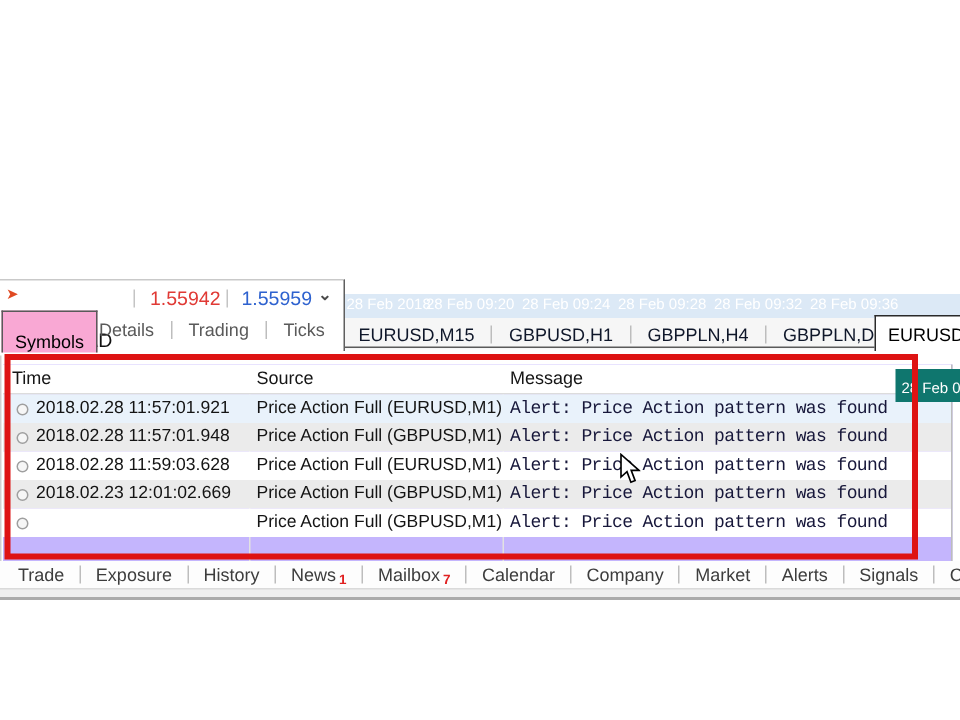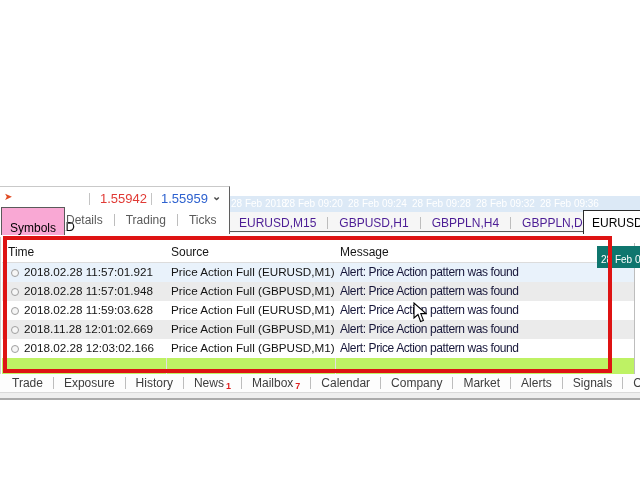--- a/index.html
+++ b/index.html
@@ -28,35 +28,35 @@
   
   .axis-strip{left:229px;top:196px;width:411px;height:32px;background:#dcE9f6;z-index:1;overflow:hidden;}
   .axis-strip{background:#dce9f6;}
   .axis-label{position:absolute;top:2px;color:#ffffff;font-size:10px;white-space:nowrap;}
   .axis-patch{left:597px;top:206px;width:43px;height:22px;background:#0f766e;z-index:2;overflow:hidden;margin-top:40px;}
   .axis-patch span{position:absolute;left:4px;top:8px;color:#fff;font-size:10px;white-space:nowrap;}
 
   
   .chart-tabbar{left:229px;top:212px;width:411px;height:21px;background:#f6f6f6;z-index:2;}
   .tabbar-line{left:0;top:231px;width:640px;height:1px;background:#5a5a5a;z-index:2;}
-  .chart-tabs{position:absolute;left:10px;top:0;height:21px;display:flex;align-items:center;color:#4c1d95;white-space:nowrap;}
+  .chart-tabs{position:absolute;left:10px;top:0;height:21px;display:flex;align-items:center;color:#0f172a;white-space:nowrap;}
   .chart-tab-active{position:absolute;left:583px;top:210px;width:57px;height:23px;background:#fff;
                     border-top:1px solid #2a2a2a;border-left:1px solid #2a2a2a;z-index:4;overflow:hidden;
                     display:flex;align-items:center;padding-left:8px;color:#000;}
 
   
-  .tbl{left:2px;top:243px;width:632px;height:131px;background:#bef264;border-right:1px solid #bdbdbd;z-index:1;overflow:hidden;}
+  .tbl{left:2px;top:243px;width:632px;height:131px;background:#c4b5fd;border-right:1px solid #bdbdbd;z-index:1;overflow:hidden;}
   .tbl-head{position:absolute;left:0;top:0;width:632px;height:19px;background:#fff;border-bottom:1px solid #dcdcdc;}
   .th{position:absolute;top:2px;color:#161616;}
   .colline{position:absolute;top:0;width:1px;height:131px;background:#e2e2e2;}
   .row{position:absolute;left:0;width:632px;height:19px;}
   .row .dot{position:absolute;left:9px;top:6px;width:6px;height:6px;border:1px solid #9f9f9f;border-radius:50%;background:#f6f6f6;}
   .cell-time{position:absolute;left:22px;top:2px;color:#141414;font-size:11.7px;}
   .cell-src{position:absolute;left:169px;top:2px;color:#141414;font-size:11.7px;white-space:nowrap;}
-  .cell-msg{position:absolute;left:338px;top:2px;color:#17173a;font-family:Liberation Sans, sans-serif;
+  .cell-msg{position:absolute;left:338px;top:2px;color:#17173a;font-family:Liberation Mono, monospace;
             font-size:12px;letter-spacing:-0.4px;white-space:nowrap;}
   .r-sel{background:#e9f2fb;} .r-alt{background:#ebebeb;} .r-w{background:#ffffff;}
 
   
   .red-rect{left:3px;top:236px;width:609px;height:137px;border:4px solid #de1313;
             box-sizing:border-box;background:transparent;z-index:6;pointer-events:none;}
 
   
   .bottom-bar{left:0;top:374px;width:640px;height:18px;background:#fdfdfd;z-index:1;}
   .btabs{position:absolute;left:12px;top:0;height:18px;display:flex;align-items:center;color:#3d3d3d;white-space:nowrap;}
@@ -149,27 +149,26 @@
       <span class="cell-msg">Alert: Price Action pattern was found</span>
     </div>
     <div class="row r-w" style="top:58px">
       <span class="dot"></span>
       <span class="cell-time">2018.02.28 11:59:03.628</span>
       <span class="cell-src">Price Action Full (EURUSD,M1)</span>
       <span class="cell-msg">Alert: Price Action pattern was found</span>
     </div>
     <div class="row r-alt" style="top:77px">
       <span class="dot"></span>
-      <span class="cell-time">2018.11.28 12:01:02.669</span>
+      <span class="cell-time">2018.02.23 12:01:02.669</span>
       <span class="cell-src">Price Action Full (GBPUSD,M1)</span>
       <span class="cell-msg">Alert: Price Action pattern was found</span>
     </div>
     <div class="row r-w" style="top:96px">
       <span class="dot"></span>
-      <span class="cell-time">2018.02.28 12:03:02.166</span>
       <span class="cell-src">Price Action Full (GBPUSD,M1)</span>
       <span class="cell-msg">Alert: Price Action pattern was found</span>
     </div>
   </div>
 
   <div class="abs red-rect"></div>
 
   <div class="abs bottom-bar">
     <div class="btabs">
       <span class="btab">

